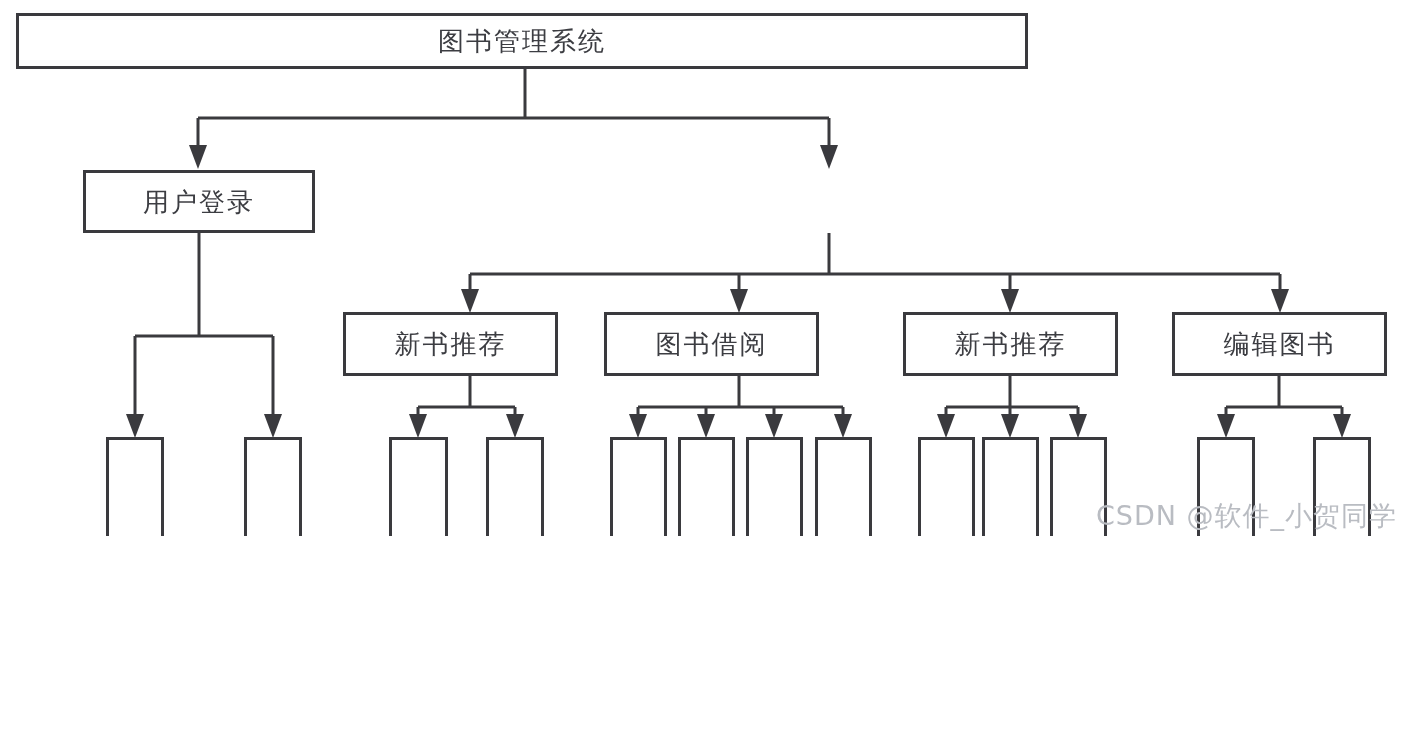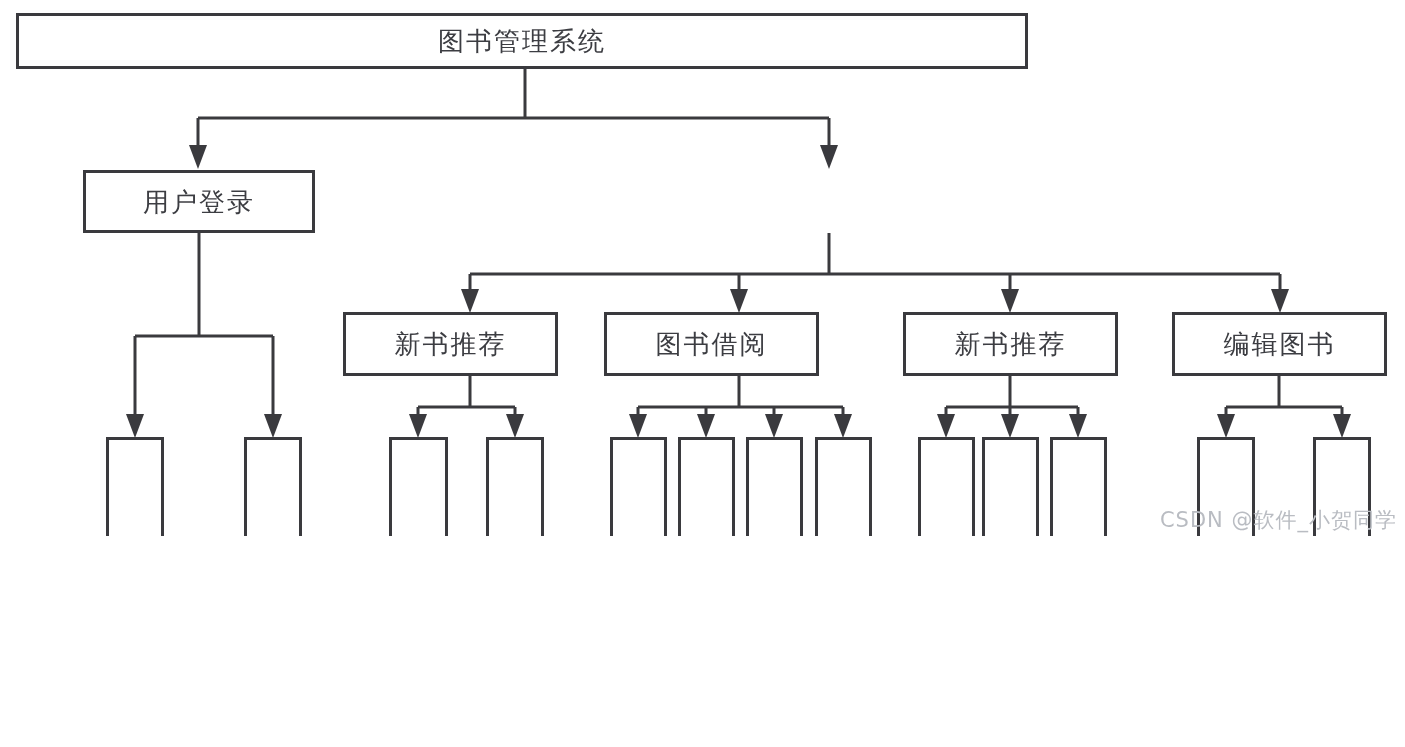--- a/index.html
+++ b/index.html
@@ -36,21 +36,21 @@
     writing-mode:vertical-rl;
     text-orientation:mixed;
     font-size:26px;
     line-height:1;
     letter-spacing:4px;
     white-space:nowrap;
   }
   #watermark{
     position:absolute;
     right:8px;bottom:2px;
-    font-size:21px;
+    font-size:27px;
     color:var(--wm);
     letter-spacing:1px;
     white-space:nowrap;
   }
 </style>
 </head>
 <body>
 
 <div id="stage">
 

